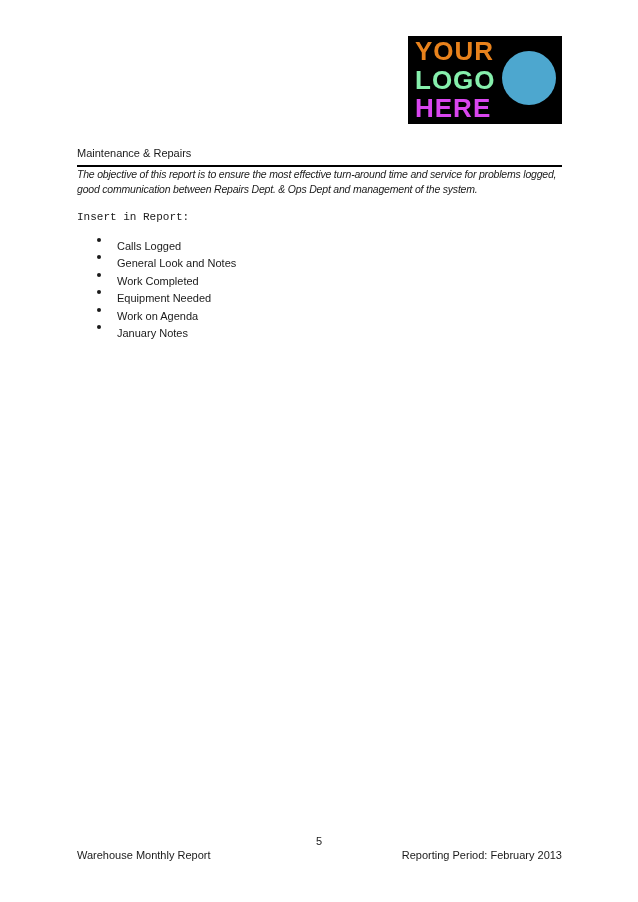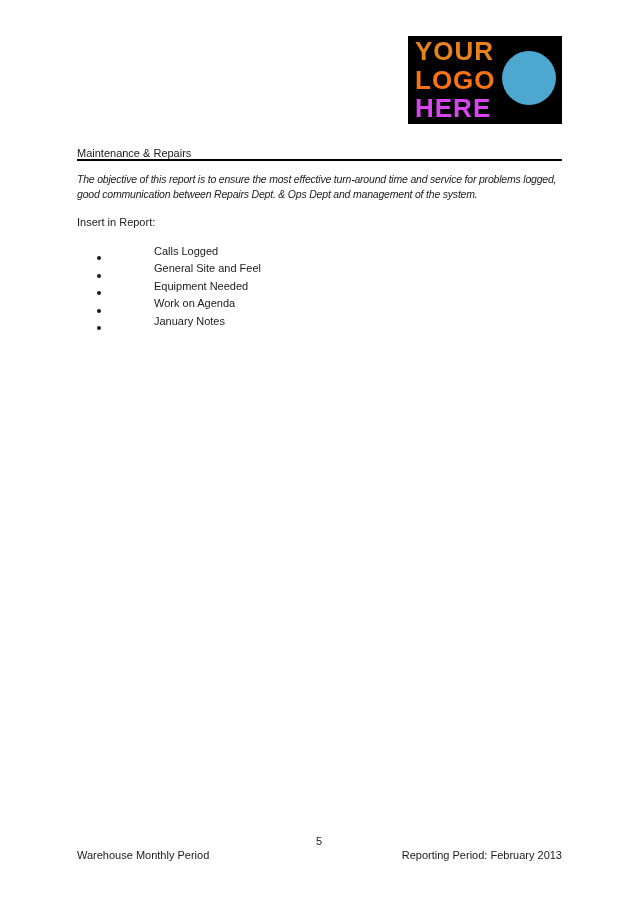--- a/index.html
+++ b/index.html
@@ -33,56 +33,56 @@
   }
   .logo-text {
     position: absolute;
     left: 7px; top: 1px;
     font-weight: bold;
     font-size: 26px;
     line-height: 28.5px;
     letter-spacing: 1px;
   }
   .logo-text .l1 { color: #e8821c; }
-  .logo-text .l2 { color: #f97316; }
+  .logo-text .l2 { color: #86efac; }
   .logo-text .l3 { color: #d946ef; }
 
   
   .content {
     position: absolute;
     top: 147px; left: 77px;
     width: 485px;
   }
   .heading {
     font-size: 11px;
     font-weight: normal;
+    padding-bottom: 6px;
     border-bottom: 2px solid #000000;
   }
   .objective {
-    margin-top: 11px;
     font-style: italic;
     font-size: 10.5px;
     letter-spacing: -0.2px;
     line-height: 15px;
   }
   .insert-label {
     margin-top: 14px;
     font-size: 11px;
+    font-family: Liberation Mono, monospace;
   }
   .bullet-list {
     margin-top: 15px;
     list-style: none;
   }
   .bullet-list li {
     display: flex;
-    align-items: flex-end;
+    align-items: flex-start;
     line-height: 17.4px;
     font-size: 11px;
     padding-left: 20px;
-    gap: 37px;
   }
   .bullet {
     display: inline-block;
     width: 4px; height: 4px;
     border-radius: 50%;
     background: #1a1a1a;
     margin-right: 16px;
     flex: 0 0 auto;
   }
 
@@ -124,37 +124,41 @@
 
     <p class="insert-label">Insert in Report:</p>
 
     <ul class="bullet-list">
       <li>
         <span class="bullet"></span>
         <span>Calls Logged</span>
       </li>
       <li>
         <span class="bullet"></span>
-        <span>General Site and Feel</span>
+        <span>General Look and Notes</span>
+      </li>
+      <li>
+        <span class="bullet"></span>
+        <span>Work Completed</span>
       </li>
       <li>
         <span class="bullet"></span>
         <span>Equipment Needed</span>
       </li>
       <li>
         <span class="bullet"></span>
         <span>Work on Agenda</span>
       </li>
       <li>
         <span class="bullet"></span>
         <span>January Notes</span>
       </li>
     </ul>
   </div>
 
   <div class="page-number">5</div>
 
   <div class="footer-row">
-    <span>Warehouse Monthly Period</span>
+    <span>Warehouse Monthly Report</span>
     <span>Reporting Period: February 2013</span>
   </div>
 
 </div>
 
 </body></html>

